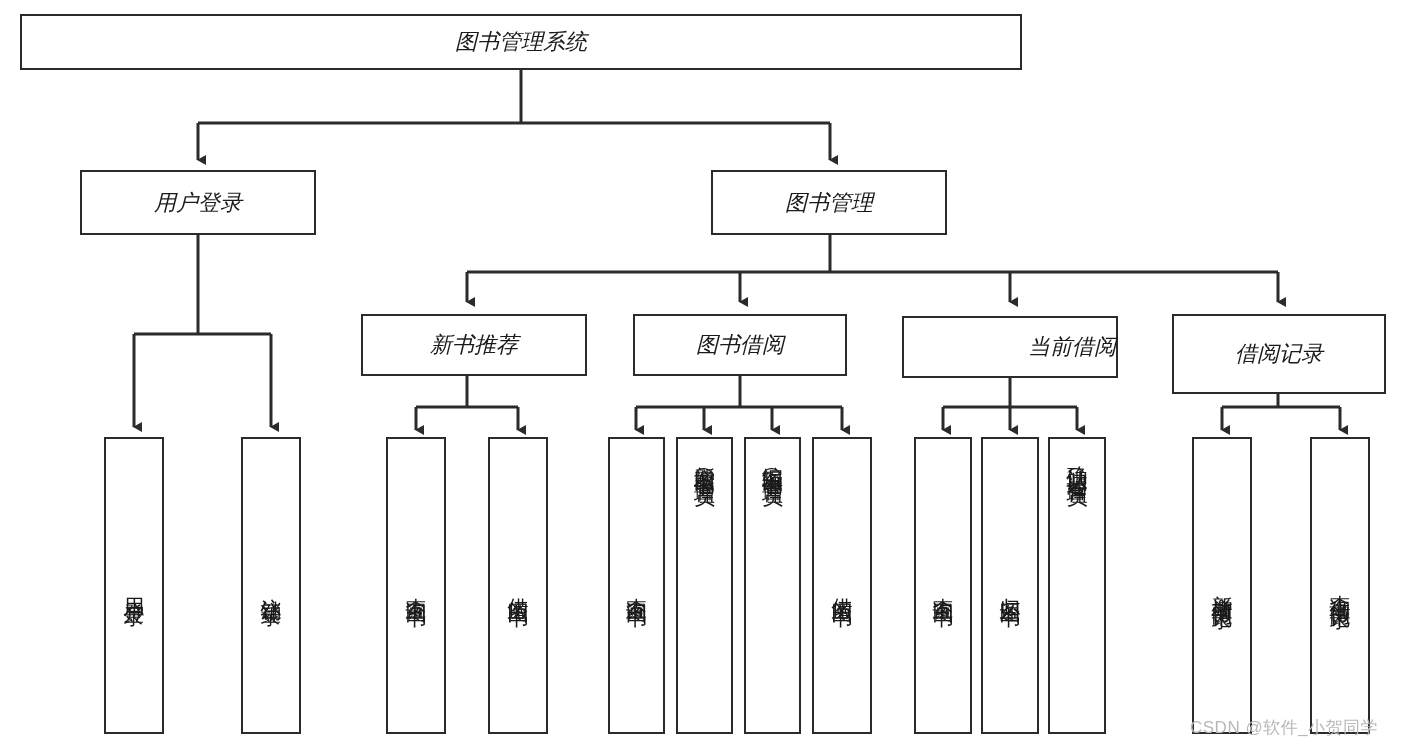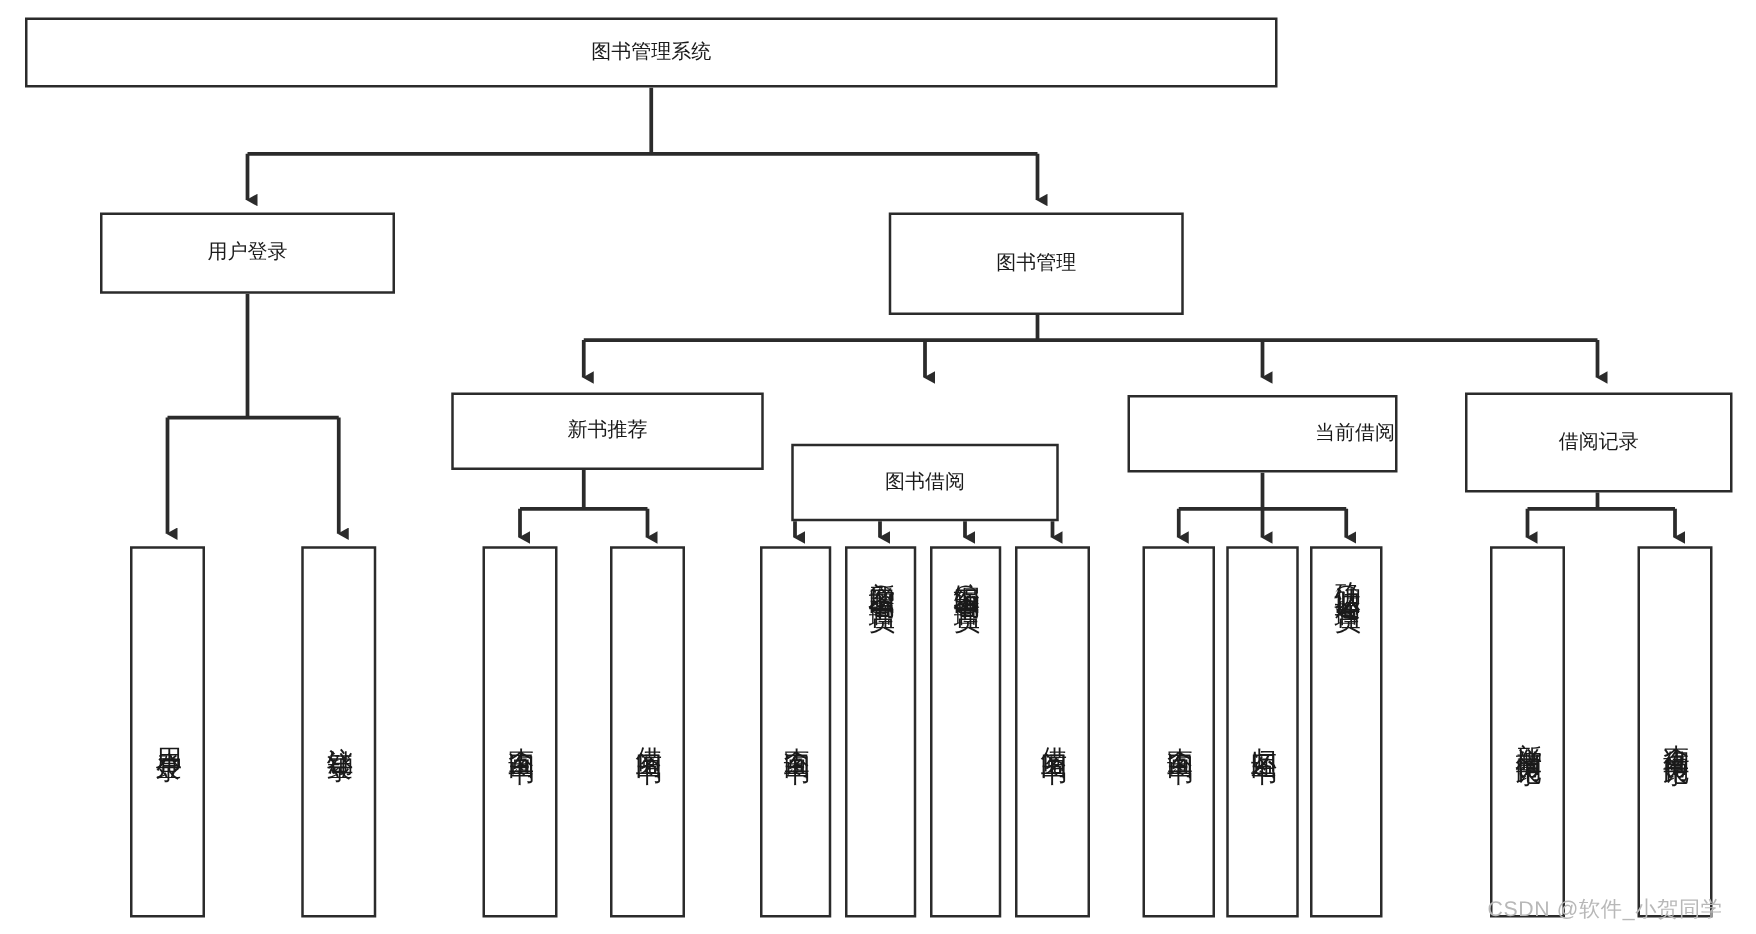--- a/index.html
+++ b/index.html
@@ -31,21 +31,22 @@
     align-items: center;
     justify-content: center;
     z-index: 2;
   }
   .node-label {
     color: #1a1a1a;
     line-height: 1.15;
     white-space: nowrap;
   }
   .node.horizontal .node-label {
-    font-size: 16px;
+    font-size: 22px;
+    font-style: italic;
   }
   .node.vertical {
     align-items: center;
     justify-content: center;
     padding-top: 2px;
   }
   .node.vertical .node-label {
     writing-mode: vertical-rl;
     text-orientation: upright;
     font-size: 21px;
@@ -124,29 +125,29 @@
   </svg>
 
   <div class="node horizontal" style="left:20px; top:14px; width:1002px; height:56px;">
     <span class="node-label">图书管理系统</span>
   </div>
 
   <div class="node horizontal" style="left:80px; top:170px; width:236px; height:65px;">
     <span class="node-label">用户登录</span>
   </div>
 
-  <div class="node horizontal" style="left:711px; top:170px; width:236px; height:82px;">
+  <div class="node horizontal" style="left:711px; top:170px; width:236px; height:65px;">
     <span class="node-label">图书管理</span>
   </div>
 
-  <div class="node horizontal" style="left:361px; top:314px; width:250px; height:62px;">
+  <div class="node horizontal" style="left:361px; top:314px; width:226px; height:62px;">
     <span class="node-label">新书推荐</span>
   </div>
 
-  <div class="node horizontal" style="left:633px; top:314px; width:214px; height:62px;margin-top:41px;">
+  <div class="node horizontal" style="left:633px; top:314px; width:214px; height:62px;">
     <span class="node-label">图书借阅</span>
   </div>
 
   <div class="node horizontal" style="left:902px; top:316px; width:216px; height:62px;justify-content:flex-end;">
     <span class="node-label">当前借阅</span>
   </div>
 
   <div class="node horizontal" style="left:1172px; top:314px; width:214px; height:80px;">
     <span class="node-label">借阅记录</span>
   </div>

